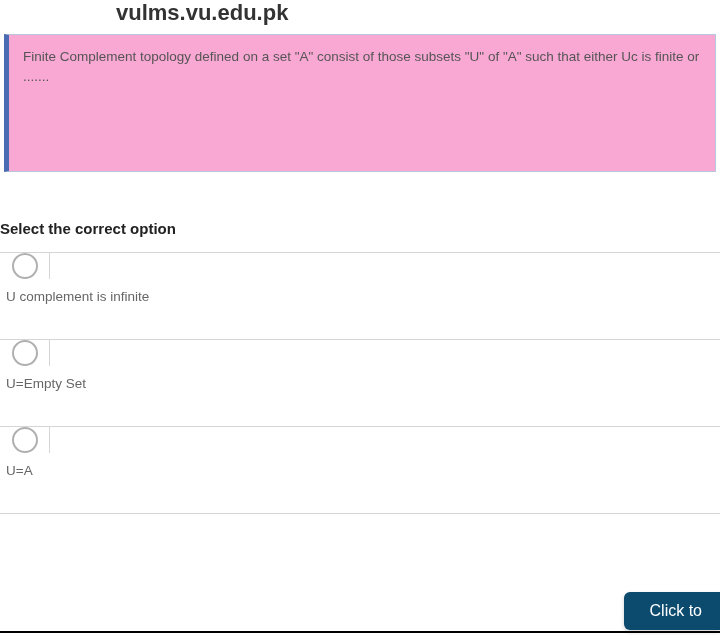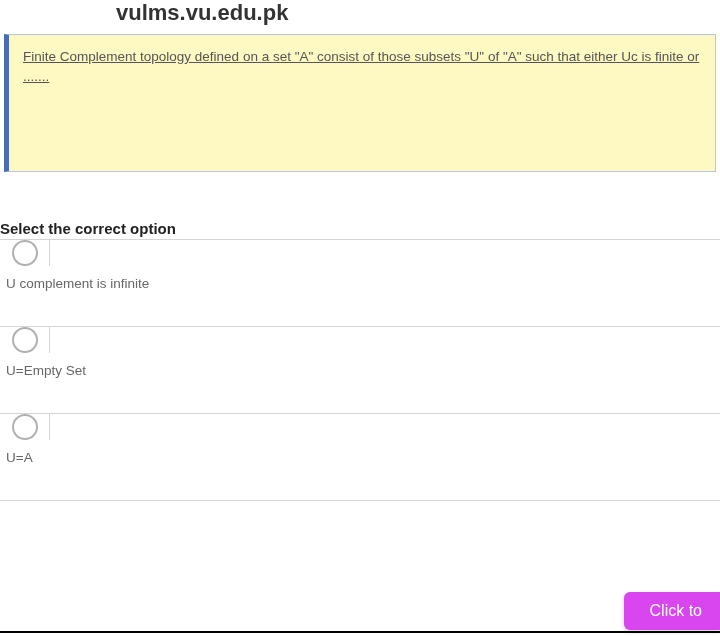--- a/index.html
+++ b/index.html
@@ -24,36 +24,35 @@
       color: #333333;
       padding-top: 0px;
       margin-bottom: 8px;
       margin-left: 116px;
       text-align: left;
     }
     
     .question-box {
       border: 1px solid #b9c6e0;
       border-left: 5px solid #4a6cb3;
-      background: #fef9c3;
+      background: #f9a8d4;
       padding: 12px 14px;
       margin: 8px 4px 0 4px;
       height: 138px;
       font-size: 13.5px;
       color: #555555;
       line-height: 1.5;
-      text-decoration: underline;
     }
     
     .select-label {
       font-size: 15px;
       font-weight: 700;
       color: #222222;
       margin-top: 48px;
-      margin-bottom: 2px;
+      margin-bottom: 15px;
       margin-left: 0px;
     }
     
     .options-container {
       border-top: 1px solid #d5d5d5;
     }
     
     .option-row {
       display: flex;
       align-items: stretch;
@@ -85,21 +84,21 @@
       font-size: 13.5px;
       color: #666666;
       display: flex;
       align-items: flex-start;
     }
     
     .click-button {
       position: absolute;
       right: 0;
       bottom: 6px;
-      background: #d946ef;
+      background: #0c4a6e;
       color: #ffffff;
       font-size: 16px;
       font-weight: 400;
       padding: 10px 18px 10px 26px;
       border-radius: 6px 0 0 6px;
       border: none;
       box-shadow: 0 2px 4px rgba(0,0,0,0.18);
       cursor: pointer;
       white-space: nowrap;
       overflow: hidden;

